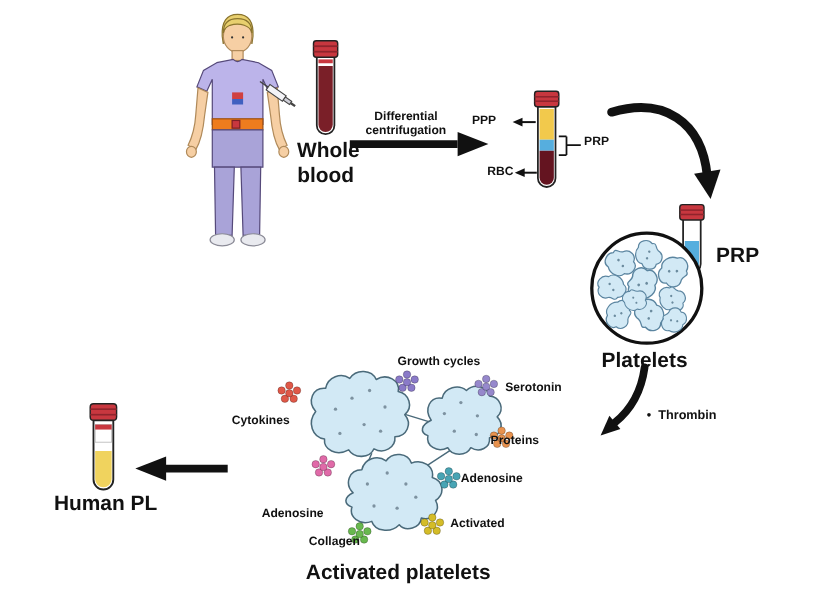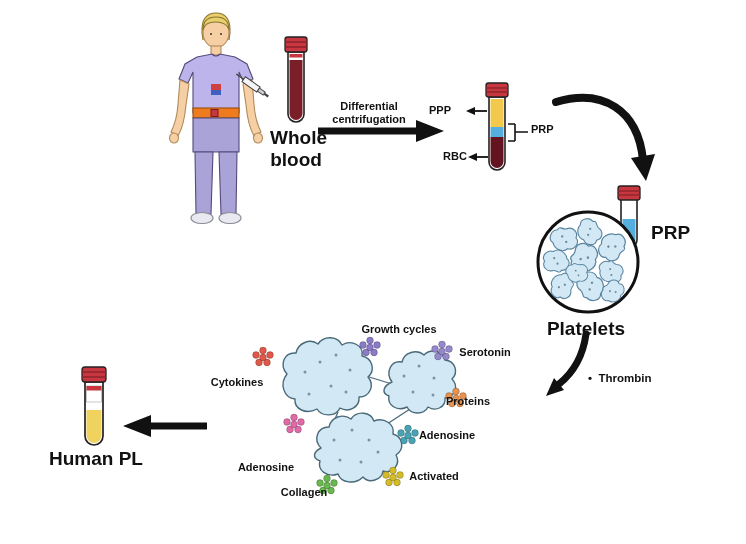--- a/index.html
+++ b/index.html
@@ -204,15 +204,16 @@
 
   <div class="label lbl-sm centered nowrap" style="left:399px; top:323px;">Growth cycles</div>
   <div class="label lbl-sm centered nowrap" style="left:485px; top:346px;">Serotonin</div>
   <div class="label lbl-sm centered nowrap" style="left:237px; top:376px;">Cytokines</div>
   <div class="label lbl-sm centered nowrap" style="left:468px; top:395px;">Proteins</div>
   <div class="label lbl-sm centered nowrap" style="left:266px; top:418px;margin-top:43px;">Adenosine</div>
   <div class="label lbl-sm centered nowrap" style="left:447px; top:429px;">Adenosine</div>
   <div class="label lbl-sm centered nowrap" style="left:304px; top:486px;">Collagen</div>
   <div class="label lbl-sm centered nowrap" style="left:434px; top:470px;">Activated</div>
 
+  <div class="label lbl-md centered nowrap" style="left:362px; top:510px;">Activated platelets</div>
   <div class="label lbl-md centered nowrap" style="left:96px; top:448px;">Human PL</div>
 
 </div>
 
 </body></html>

